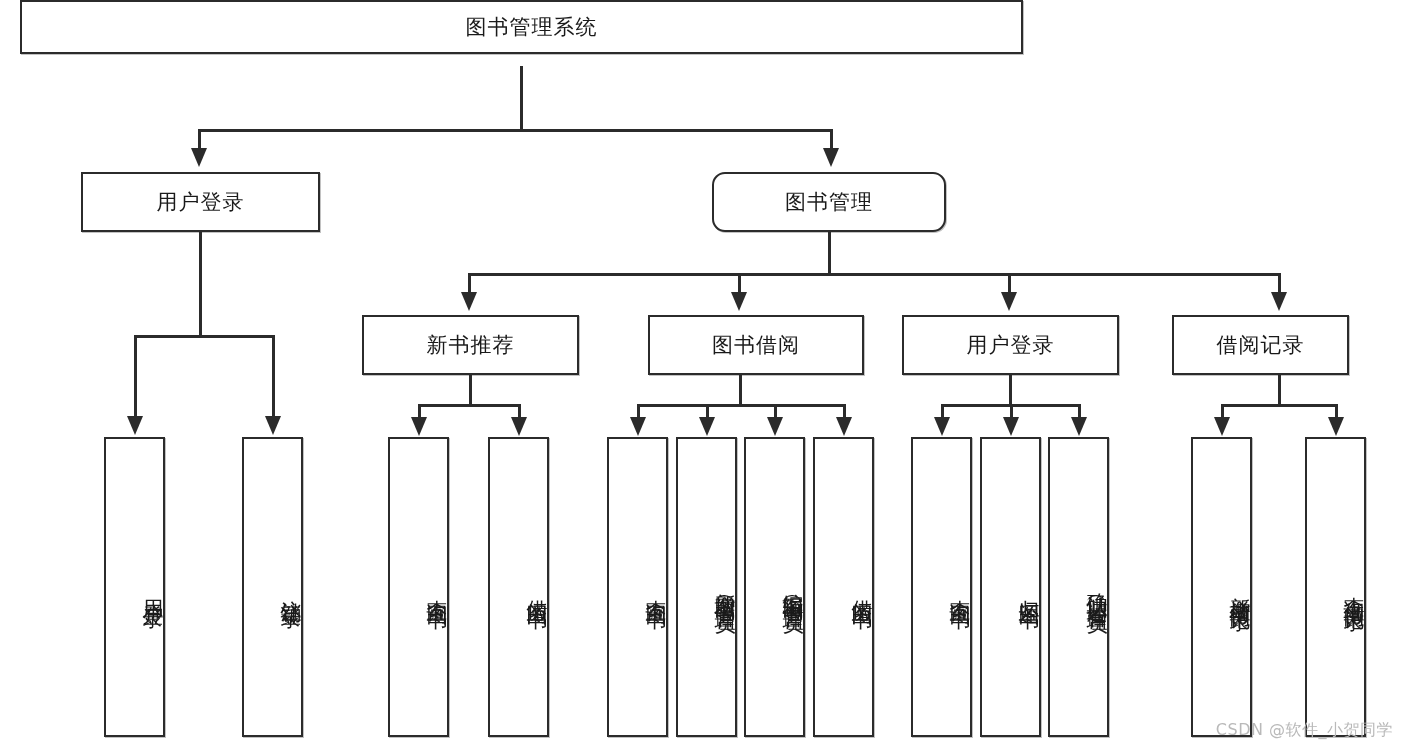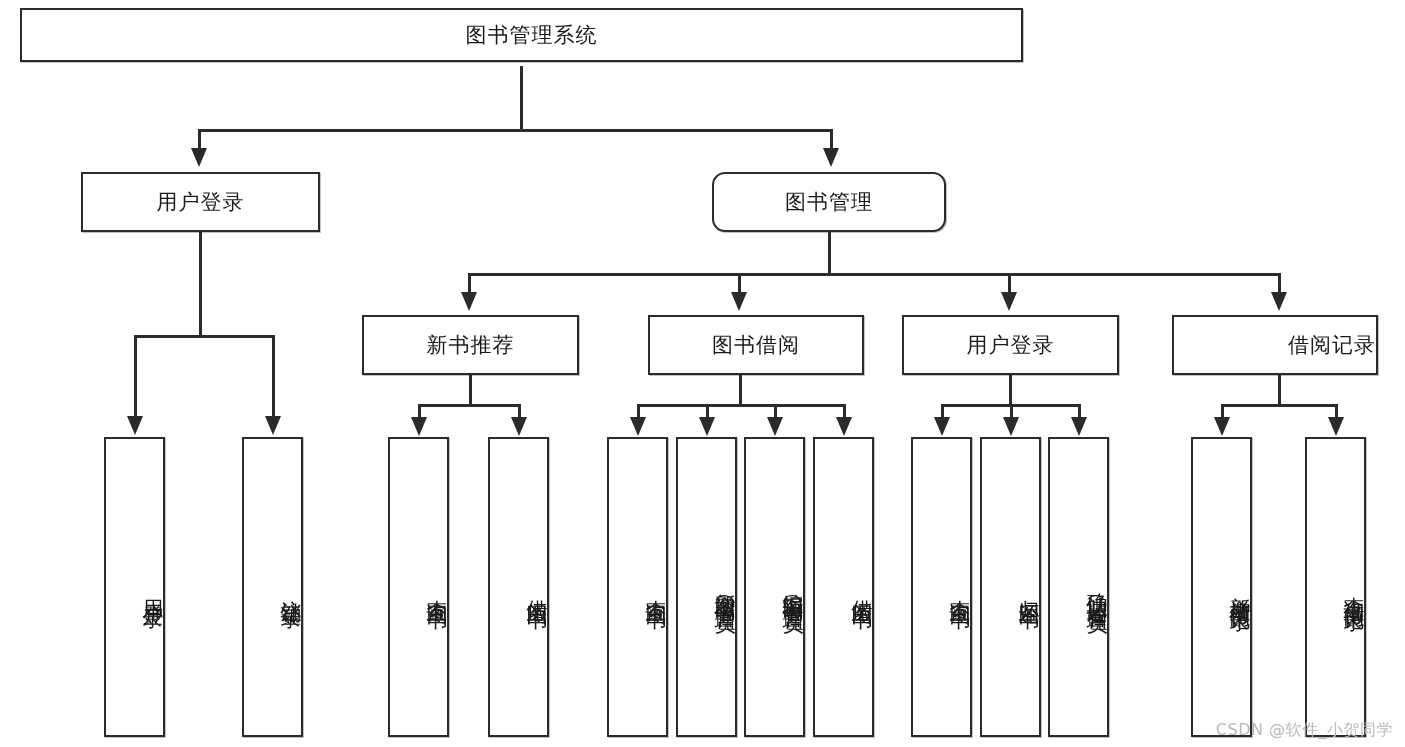--- a/index.html
+++ b/index.html
@@ -71,21 +71,21 @@
     letter-spacing: 0.5px;
     white-space: nowrap;
     pointer-events: none;
   }
 </style>
 </head>
 <body>
 
 <div id="canvas">
 
-  <div class="node h" style="left:20px; top:8px; width:1003px; height:54px;padding-left:20px;">
+  <div class="node h" style="left:20px; top:0; width:1003px; height:54px;padding-left:20px;">
     <span>图书管理系统</span>
   </div>
 
   <div class="linev" style="left:520px; top:66px; height:64px;"></div>
 
   <div class="lineh" style="left:198px; top:129px; width:634px;"></div>
 
   <div class="linev" style="left:198px; top:129px; height:20px;"></div>
   <div class="arrow" style="left:191px; top:148px;"></div>
 
@@ -119,21 +119,21 @@
 
   <div class="node h" style="left:362px; top:315px; width:217px; height:60px;">
     <span>新书推荐</span>
   </div>
   <div class="node h" style="left:632px; top:315px; width:216px; height:60px;margin-left:16px;">
     <span>图书借阅</span>
   </div>
   <div class="node h" style="left:902px; top:315px; width:217px; height:60px;">
     <span>用户登录</span>
   </div>
-  <div class="node h" style="left:1172px; top:315px; width:206px; height:60px;justify-content:flex-end;">
+  <div class="node h" style="left:1172px; top:315px; width:177px; height:60px;">
     <span>借阅记录</span>
   </div>
 
   <div class="linev" style="left:469px; top:375px; height:30px;"></div>
   <div class="lineh" style="left:418px; top:404px; width:103px;"></div>
   <div class="linev" style="left:418px; top:404px; height:14px;"></div>
   <div class="arrow" style="left:411px; top:417px;"></div>
   <div class="linev" style="left:518px; top:404px; height:14px;"></div>
   <div class="arrow" style="left:511px; top:417px;"></div>
 

